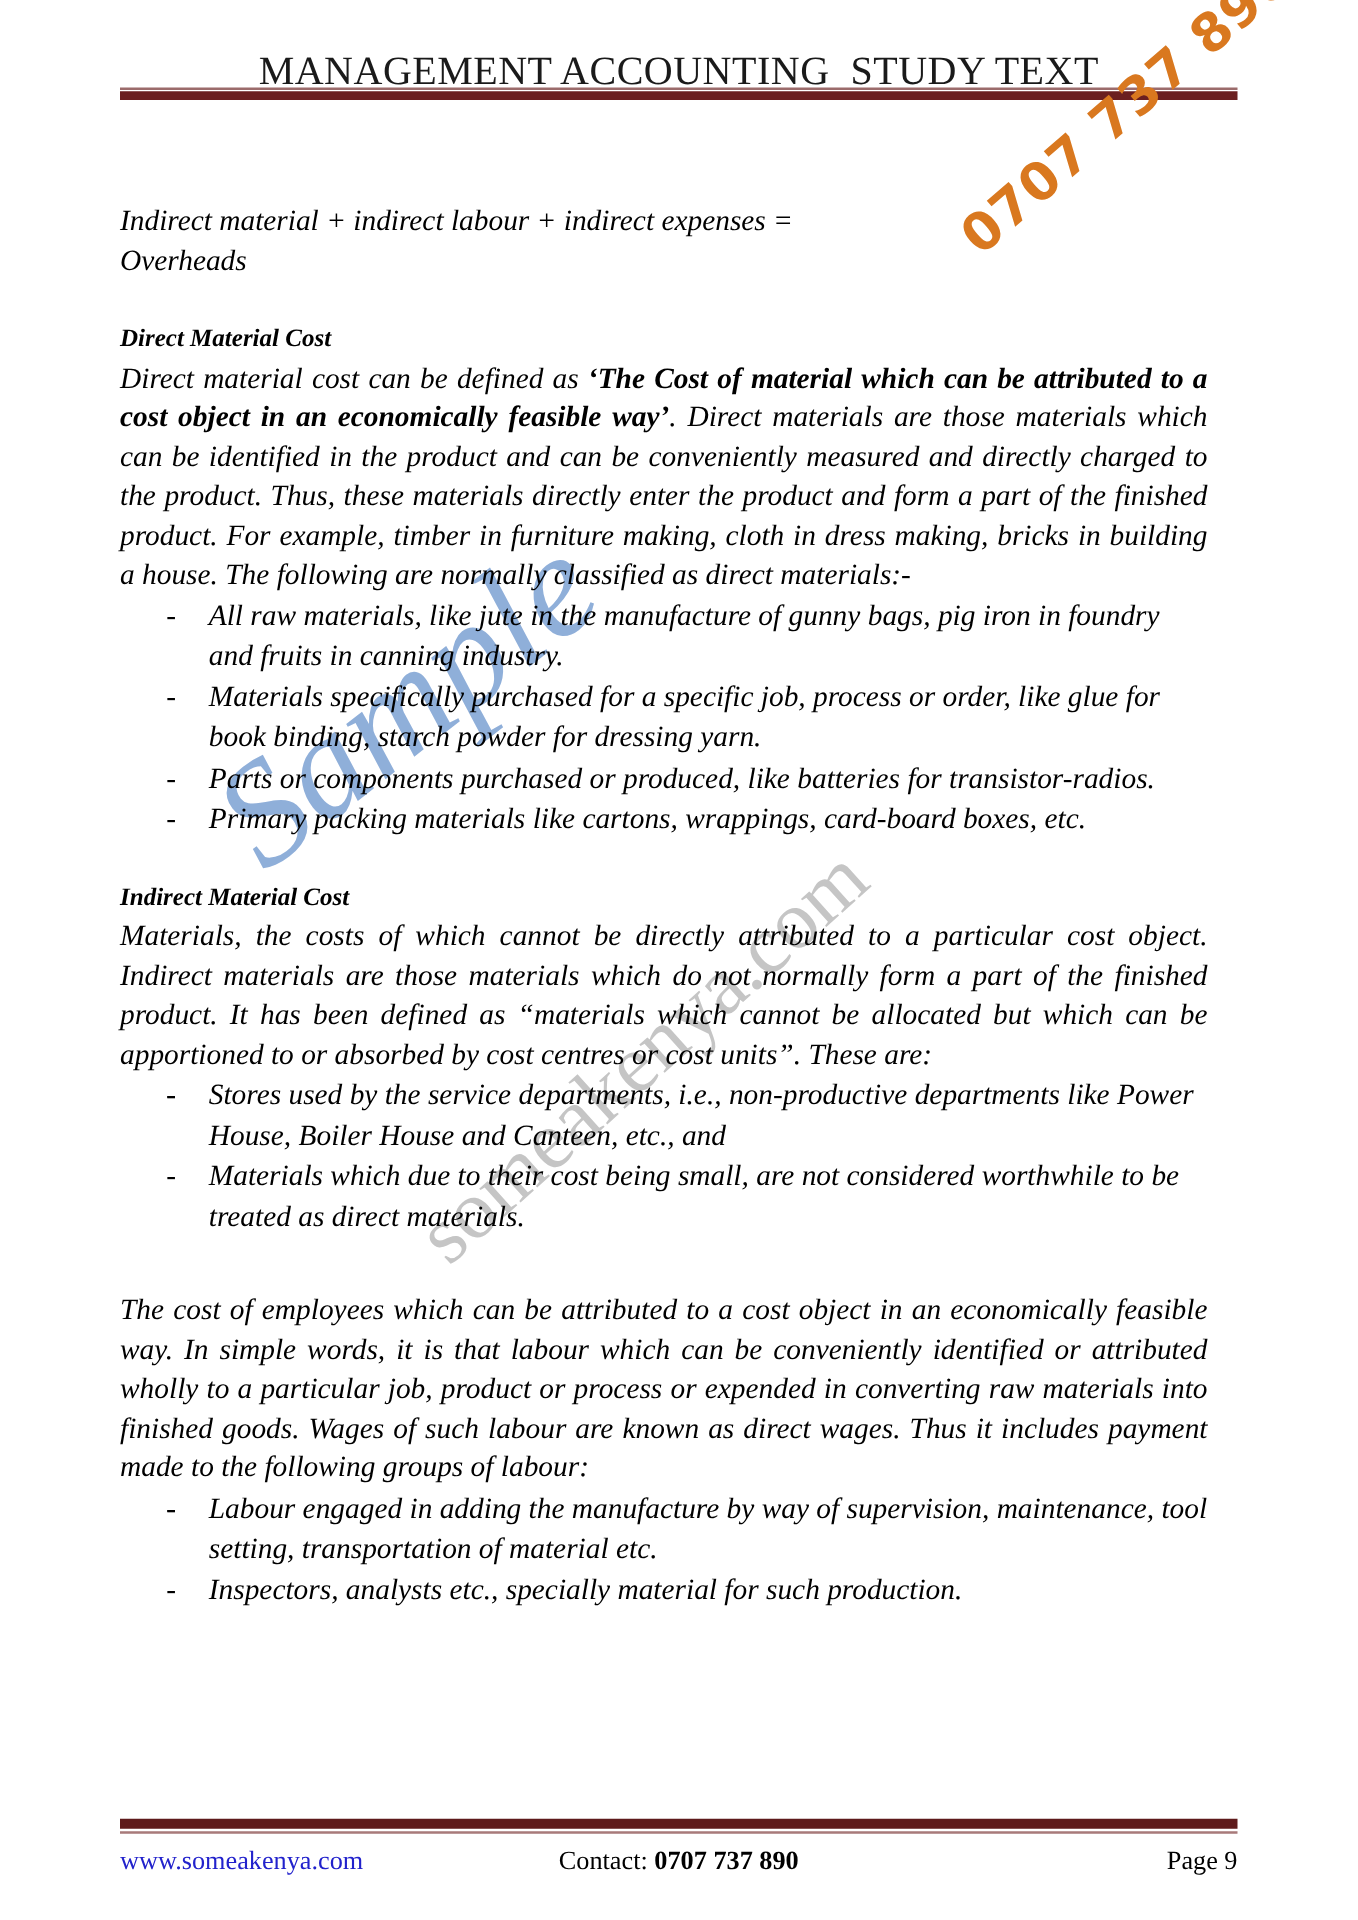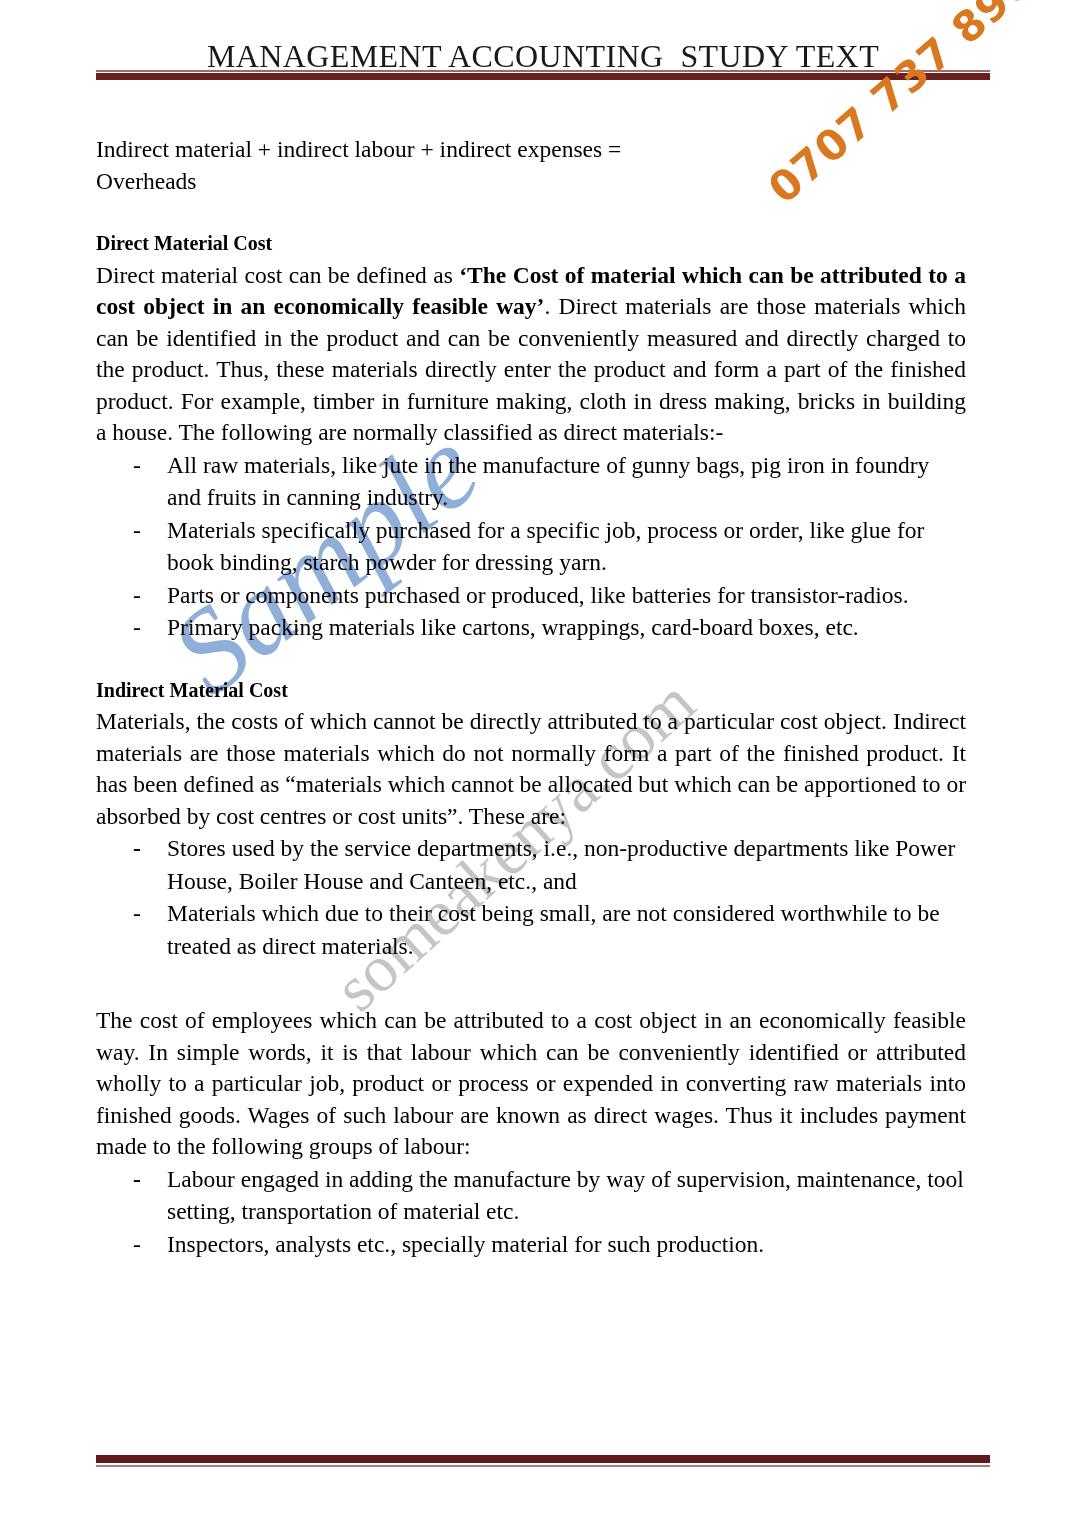--- a/index.html
+++ b/index.html
@@ -110,22 +110,23 @@
     right: 0;
     top: 0;
     font-size: 21px;
     color: #000;
   }
 
   
   .content {
     position: absolute;
     left: 96px;
-    top: 134px;
+    top: 162px;
     width: 870px;
+    font-style: italic;
   }
   .para {
     font-size: 23.5px;
     line-height: 31.5px;
     text-align: justify;
     text-justify: inter-word;
     margin: 0;
     color: #000;
   }
   .para.left { text-align: left; }
@@ -250,15 +251,20 @@
       <li><span class="dash">-</span></li>
       <li><span class="dash">-</span><span>Labour engaged in adding the manufacture by way of supervision, maintenance, tool setting, transportation of material etc.</span></li>
       <li><span class="dash">-</span><span>Inspectors, analysts etc., specially material for such production.</span></li>
     </ul>
 
   </div>
 
   <div class="footer">
     <div class="footer-rule footer-rule-thick"></div>
     <div class="footer-rule footer-rule-thin"></div>
+    <div class="footer-row">
+      <div class="footer-site">www.someakenya.com</div>
+      <div class="footer-contact"><span>Contact:</span> <b>0707 737 890</b></div>
+      <div class="footer-page">Page 9</div>
+    </div>
   </div>
 
 </div>
 
 </body></html>

